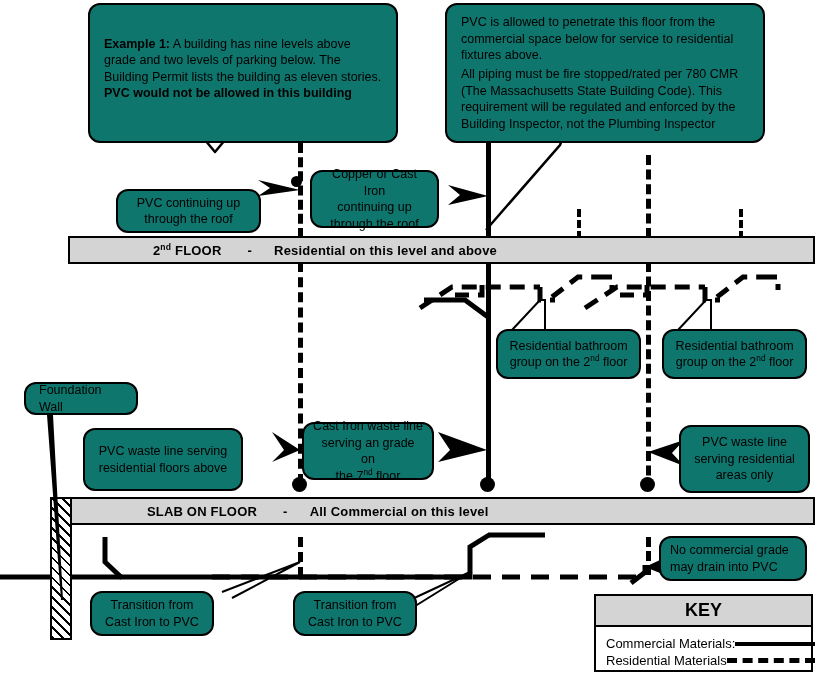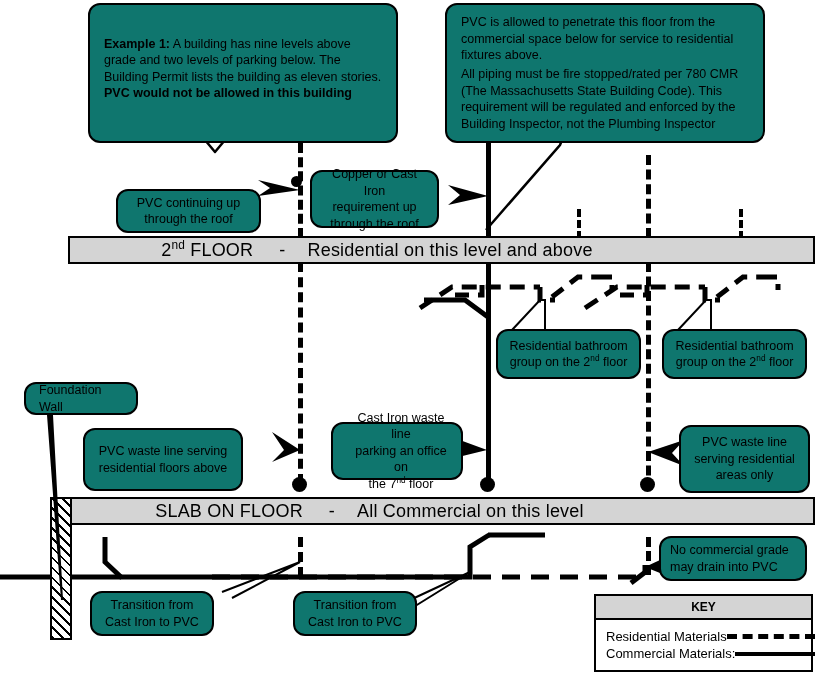--- a/index.html
+++ b/index.html
@@ -44,22 +44,22 @@
   .band{
     position:absolute;
     box-sizing:border-box;
     background:#d4d4d4;
     border:2.5px solid #000;
     display:flex;
     align-items:center;
     z-index:20;
   }
   .band .band-text{
-    font-size:18px;
-    font-weight:normal;
+    font-size:13px;
+    font-weight:bold;
     letter-spacing:.2px;
     white-space:pre;
   }
 
   
   .pipe{position:absolute;z-index:10;}
   .v-solid{background:#000;width:5px;}
   .v-dash{
     width:0;border-left:5px dashed #000;
   }
@@ -89,21 +89,21 @@
     position:absolute;
     box-sizing:border-box;
     border:2px solid #000;
     background:#fff;
     z-index:30;
   }
   .key-head{
     background:#d4d4d4;
     border-bottom:2px solid #000;
     text-align:center;
-    font-size:12px;
+    font-size:18px;
     font-weight:bold;
     padding:4px 16px 4px;
   }
   .key-body{padding:7px 10px 8px 10px;}
   .key-row{
     display:flex;
     align-items:center;
     font-size:13px;
     margin:2px 0;
   }
@@ -232,21 +232,21 @@
     <p>All piping must be fire stopped/rated per 780 CMR (The Massachusetts State Building Code). This requirement will be regulated and enforced by the Building Inspector, not the Plumbing Inspector</p>
   </div>
 
   <div class="callout pad-sm" style="left:116px;top:170px;width:145px;height:44px;margin-top:19px;">
     <p class="ctr">PVC continuing up</p>
     <p class="ctr">through the roof</p>
   </div>
 
   <div class="callout pad-sm" style="left:310px;top:170px;width:129px;height:58px;">
     <p class="ctr">Copper or Cast Iron</p>
-    <p class="ctr">requirement up</p>
+    <p class="ctr">continuing up</p>
     <p class="ctr">through the roof</p>
   </div>
 
   <div class="callout pad-sm" style="left:496px;top:329px;width:145px;height:50px;">
     <p class="ctr">Residential bathroom</p>
     <p class="ctr"><span>group on the 2</span><sup>nd</sup><span> floor</span></p>
   </div>
 
   <div class="callout pad-sm" style="left:662px;top:329px;width:145px;height:50px;">
     <p class="ctr">Residential bathroom</p>
@@ -255,23 +255,23 @@
 
   <div class="callout pad-sm" style="left:24px;top:382px;width:114px;height:33px;">
     <p style="padding-left:4px;">Foundation Wall</p>
   </div>
 
   <div class="callout pad-sm" style="left:83px;top:428px;width:160px;height:63px;">
     <p class="ctr">PVC waste line serving</p>
     <p class="ctr">residential floors above</p>
   </div>
 
-  <div class="callout pad-sm" style="left:331px;top:422px;width:132px;height:58px;padding-left:17px;">
+  <div class="callout pad-sm" style="left:302px;top:422px;width:132px;height:58px;">
     <p class="ctr">Cast Iron waste line</p>
-    <p class="ctr">parking an office on</p>
+    <p class="ctr">serving an grade on</p>
     <p class="ctr"><span>the 7</span><sup>nd</sup><span> floor</span></p>
   </div>
 
   <div class="callout pad-sm" style="left:679px;top:425px;width:131px;height:68px;">
     <p class="ctr">PVC waste line</p>
     <p class="ctr">serving residential</p>
     <p class="ctr">areas only</p>
   </div>
 
   <div class="callout pad-sm" style="left:659px;top:536px;width:148px;height:45px;">
@@ -285,28 +285,28 @@
   </div>
 
   <div class="callout pad-sm" style="left:293px;top:591px;width:124px;height:45px;">
     <p class="ctr">Transition from</p>
     <p class="ctr">Cast Iron to PVC</p>
   </div>
 
   <div class="keybox" style="left:594px;top:594px;width:219px;height:78px;">
     <div class="key-head">KEY</div>
     <div class="key-body">
+      <div class="key-row">
+        <span class="key-label">Commercial Materials:</span>
+        <span class="key-sample">
+            <span class="samp-solid"></span>
+          </span>
+      </div>
       <div class="key-row">
         <span class="key-label">Residential Materials</span>
         <span class="key-sample">
             <span class="samp-dash"></span>
           </span>
       </div>
-      <div class="key-row">
-        <span class="key-label">Commercial Materials:</span>
-        <span class="key-sample">
-            <span class="samp-solid"></span>
-          </span>
-      </div>
     </div>
   </div>
 
 </div>
 
 </body></html>

